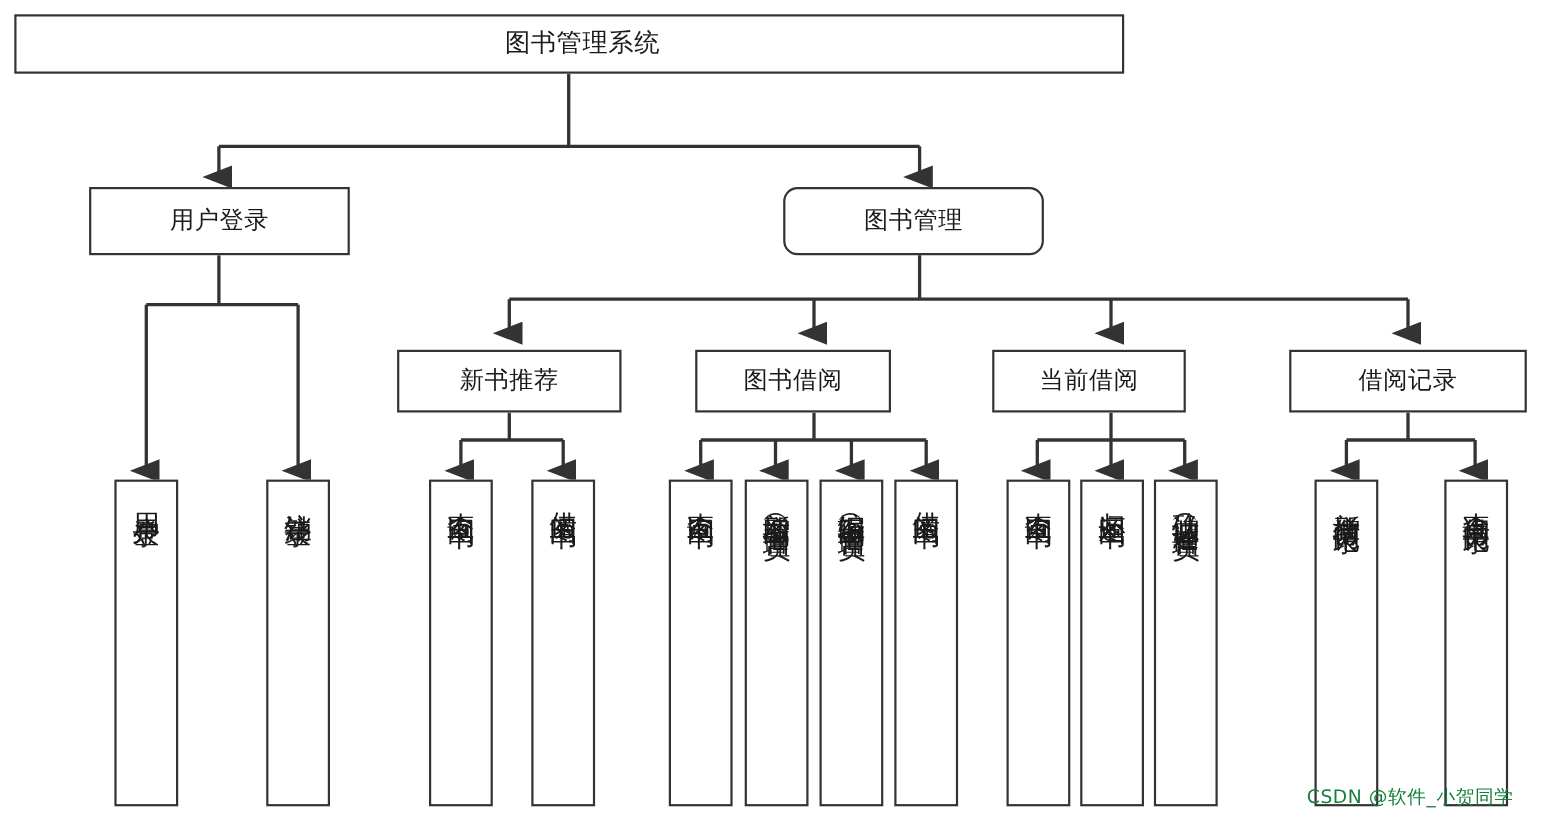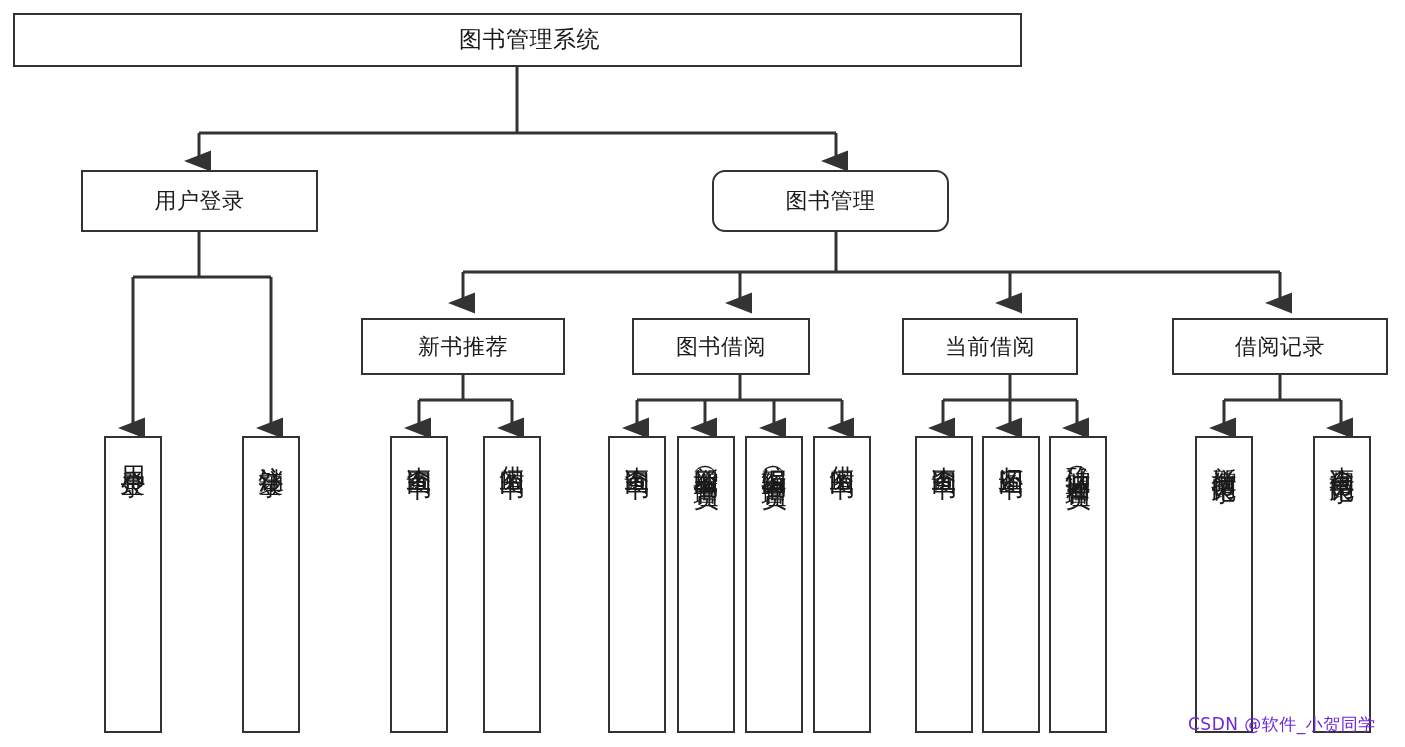--- a/index.html
+++ b/index.html
@@ -55,21 +55,21 @@
     font-size: 25px;
     letter-spacing: 3px;
     line-height: 1;
   }
   .node.root .lbl { font-size: 23px; margin-left: 24px; }
   #watermark {
     position: absolute;
     left: 1188px;
     top: 713px;
     font-size: 17px;
-    color: #6d28d9;
+    color: #15803d;
     white-space: nowrap;
     letter-spacing: 0.5px;
   }
 </style>
 </head>
 <body>
 
 <div id="canvas">
 
   <svg class="wires" viewBox="0 0 1405 747">

